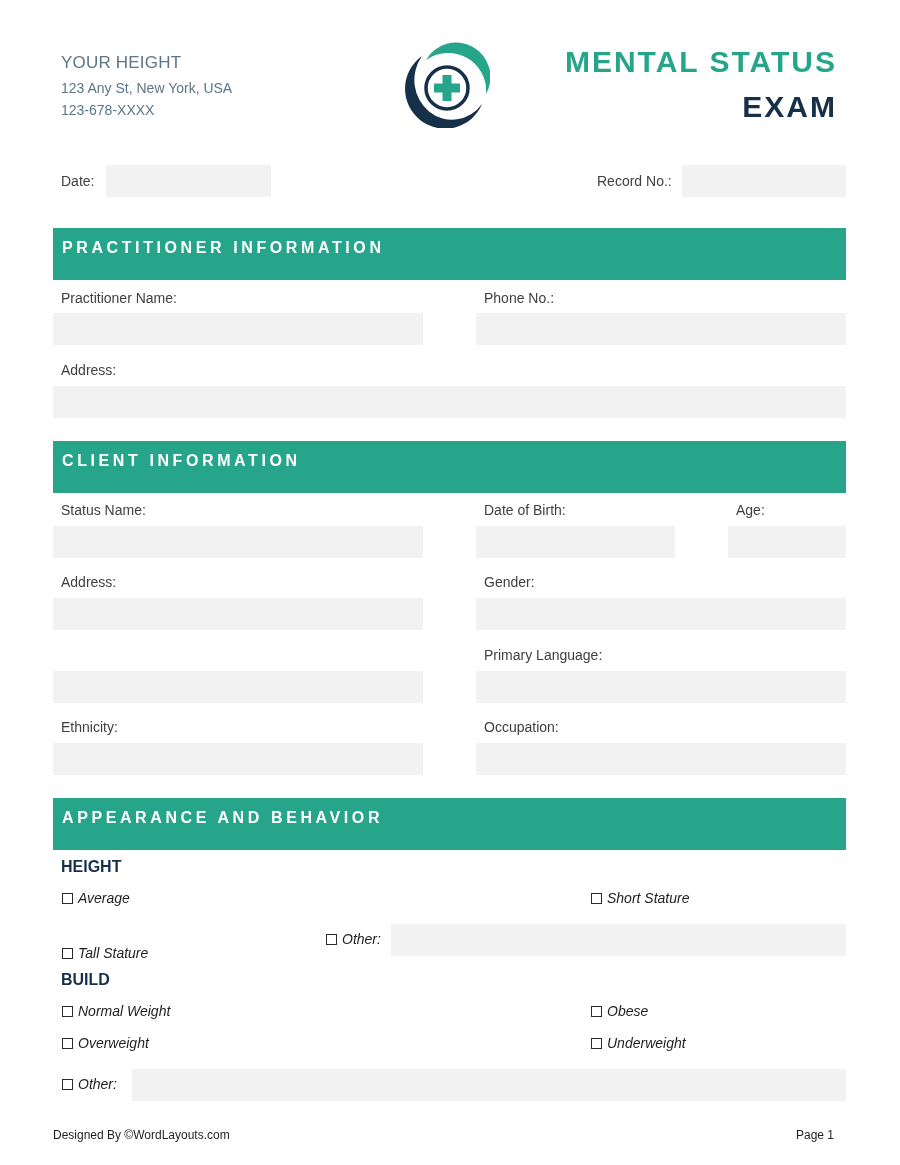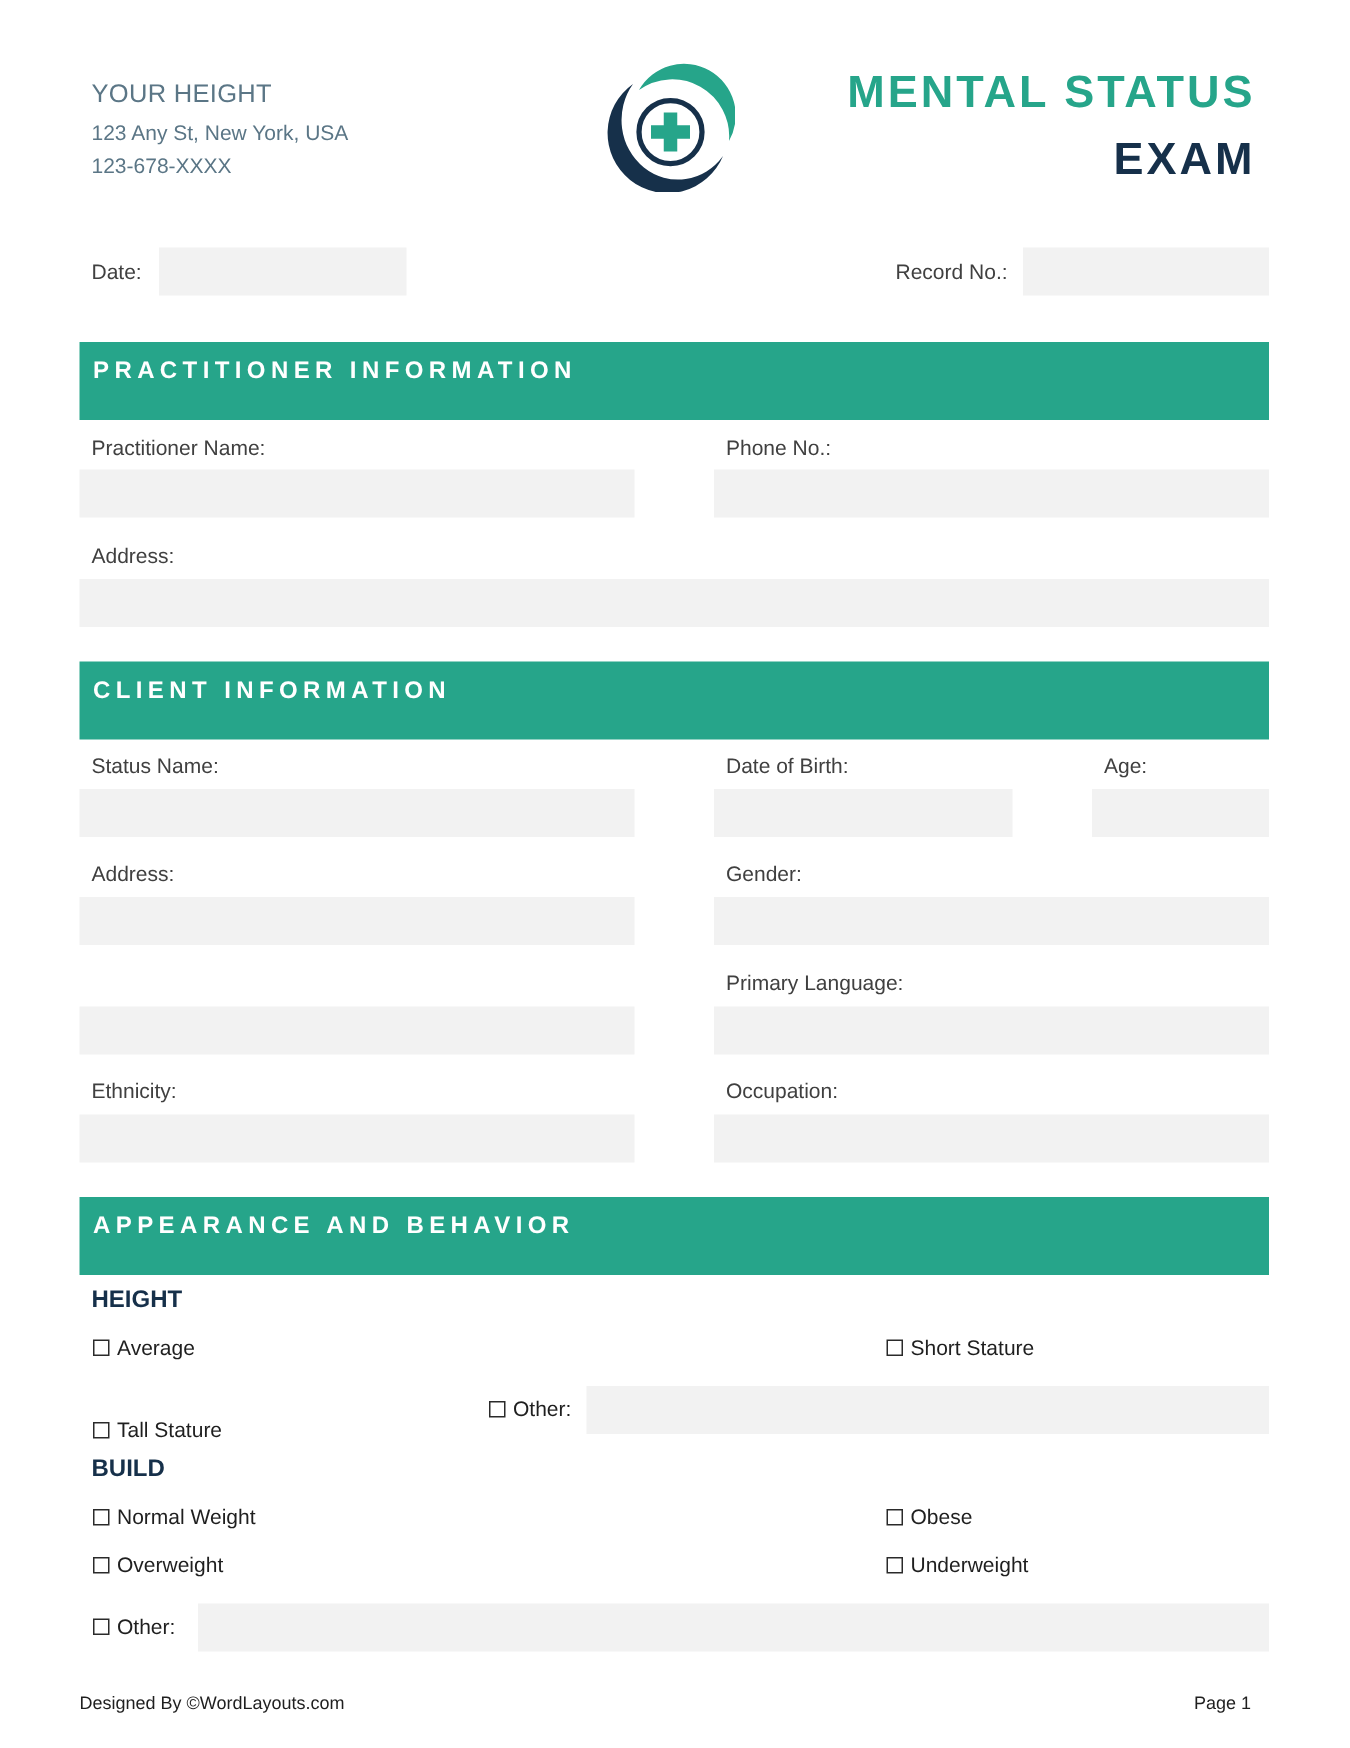--- a/index.html
+++ b/index.html
@@ -9,21 +9,21 @@
     .clinic-name { left: 61px; top: 53px; font-size: 17px; color: #5b7686; letter-spacing: 0.2px; }
     .clinic-line { left: 61px; font-size: 14px; color: #5b7686; }
     .logo { left: 404px; top: 42px; width: 86px; height: 86px; }
     .title1 { right: 63px; top: 45px; font-size: 30px; font-weight: bold; color: #26a58a; letter-spacing: 2px; text-align: center; }
     .title2 { right: 63px; top: 90px; font-size: 30px; font-weight: bold; color: #16304a; letter-spacing: 2px; text-align: right; }
     .label { font-size: 14px; color: #404040; text-align: right; }
     .field { background: #f2f2f2; }
     .band { left: 53px; width: 793px; height: 52px; background: #26a58a; }
     .band-text { position: absolute; left: 9px; top: 11px; font-size: 16px; font-weight: bold; color: #ffffff; letter-spacing: 3.6px; }
     .subhead { font-size: 16px; font-weight: bold; color: #16304a; }
-    .opt { font-size: 14px; color: #1f1f1f; display: flex; align-items: center; }
+    .opt { font-size: 14px; color: #1f1f1f; display: flex; align-items: center; font-style: italic; }
     .box { display: inline-block; width: 11px; height: 11px; border: 1.3px solid #2a2a2a; margin-right: 5px; }
     .footer { font-size: 12px; color: #1f1f1f; }
   </style>
 </head>
 <body>
 
 <div class="abs clinic-name">YOUR HEIGHT</div>
 <div class="abs clinic-line" style="top:80px;">123 Any St, New York, USA</div>
 <div class="abs clinic-line" style="top:102px;">123-678-XXXX</div>
 

